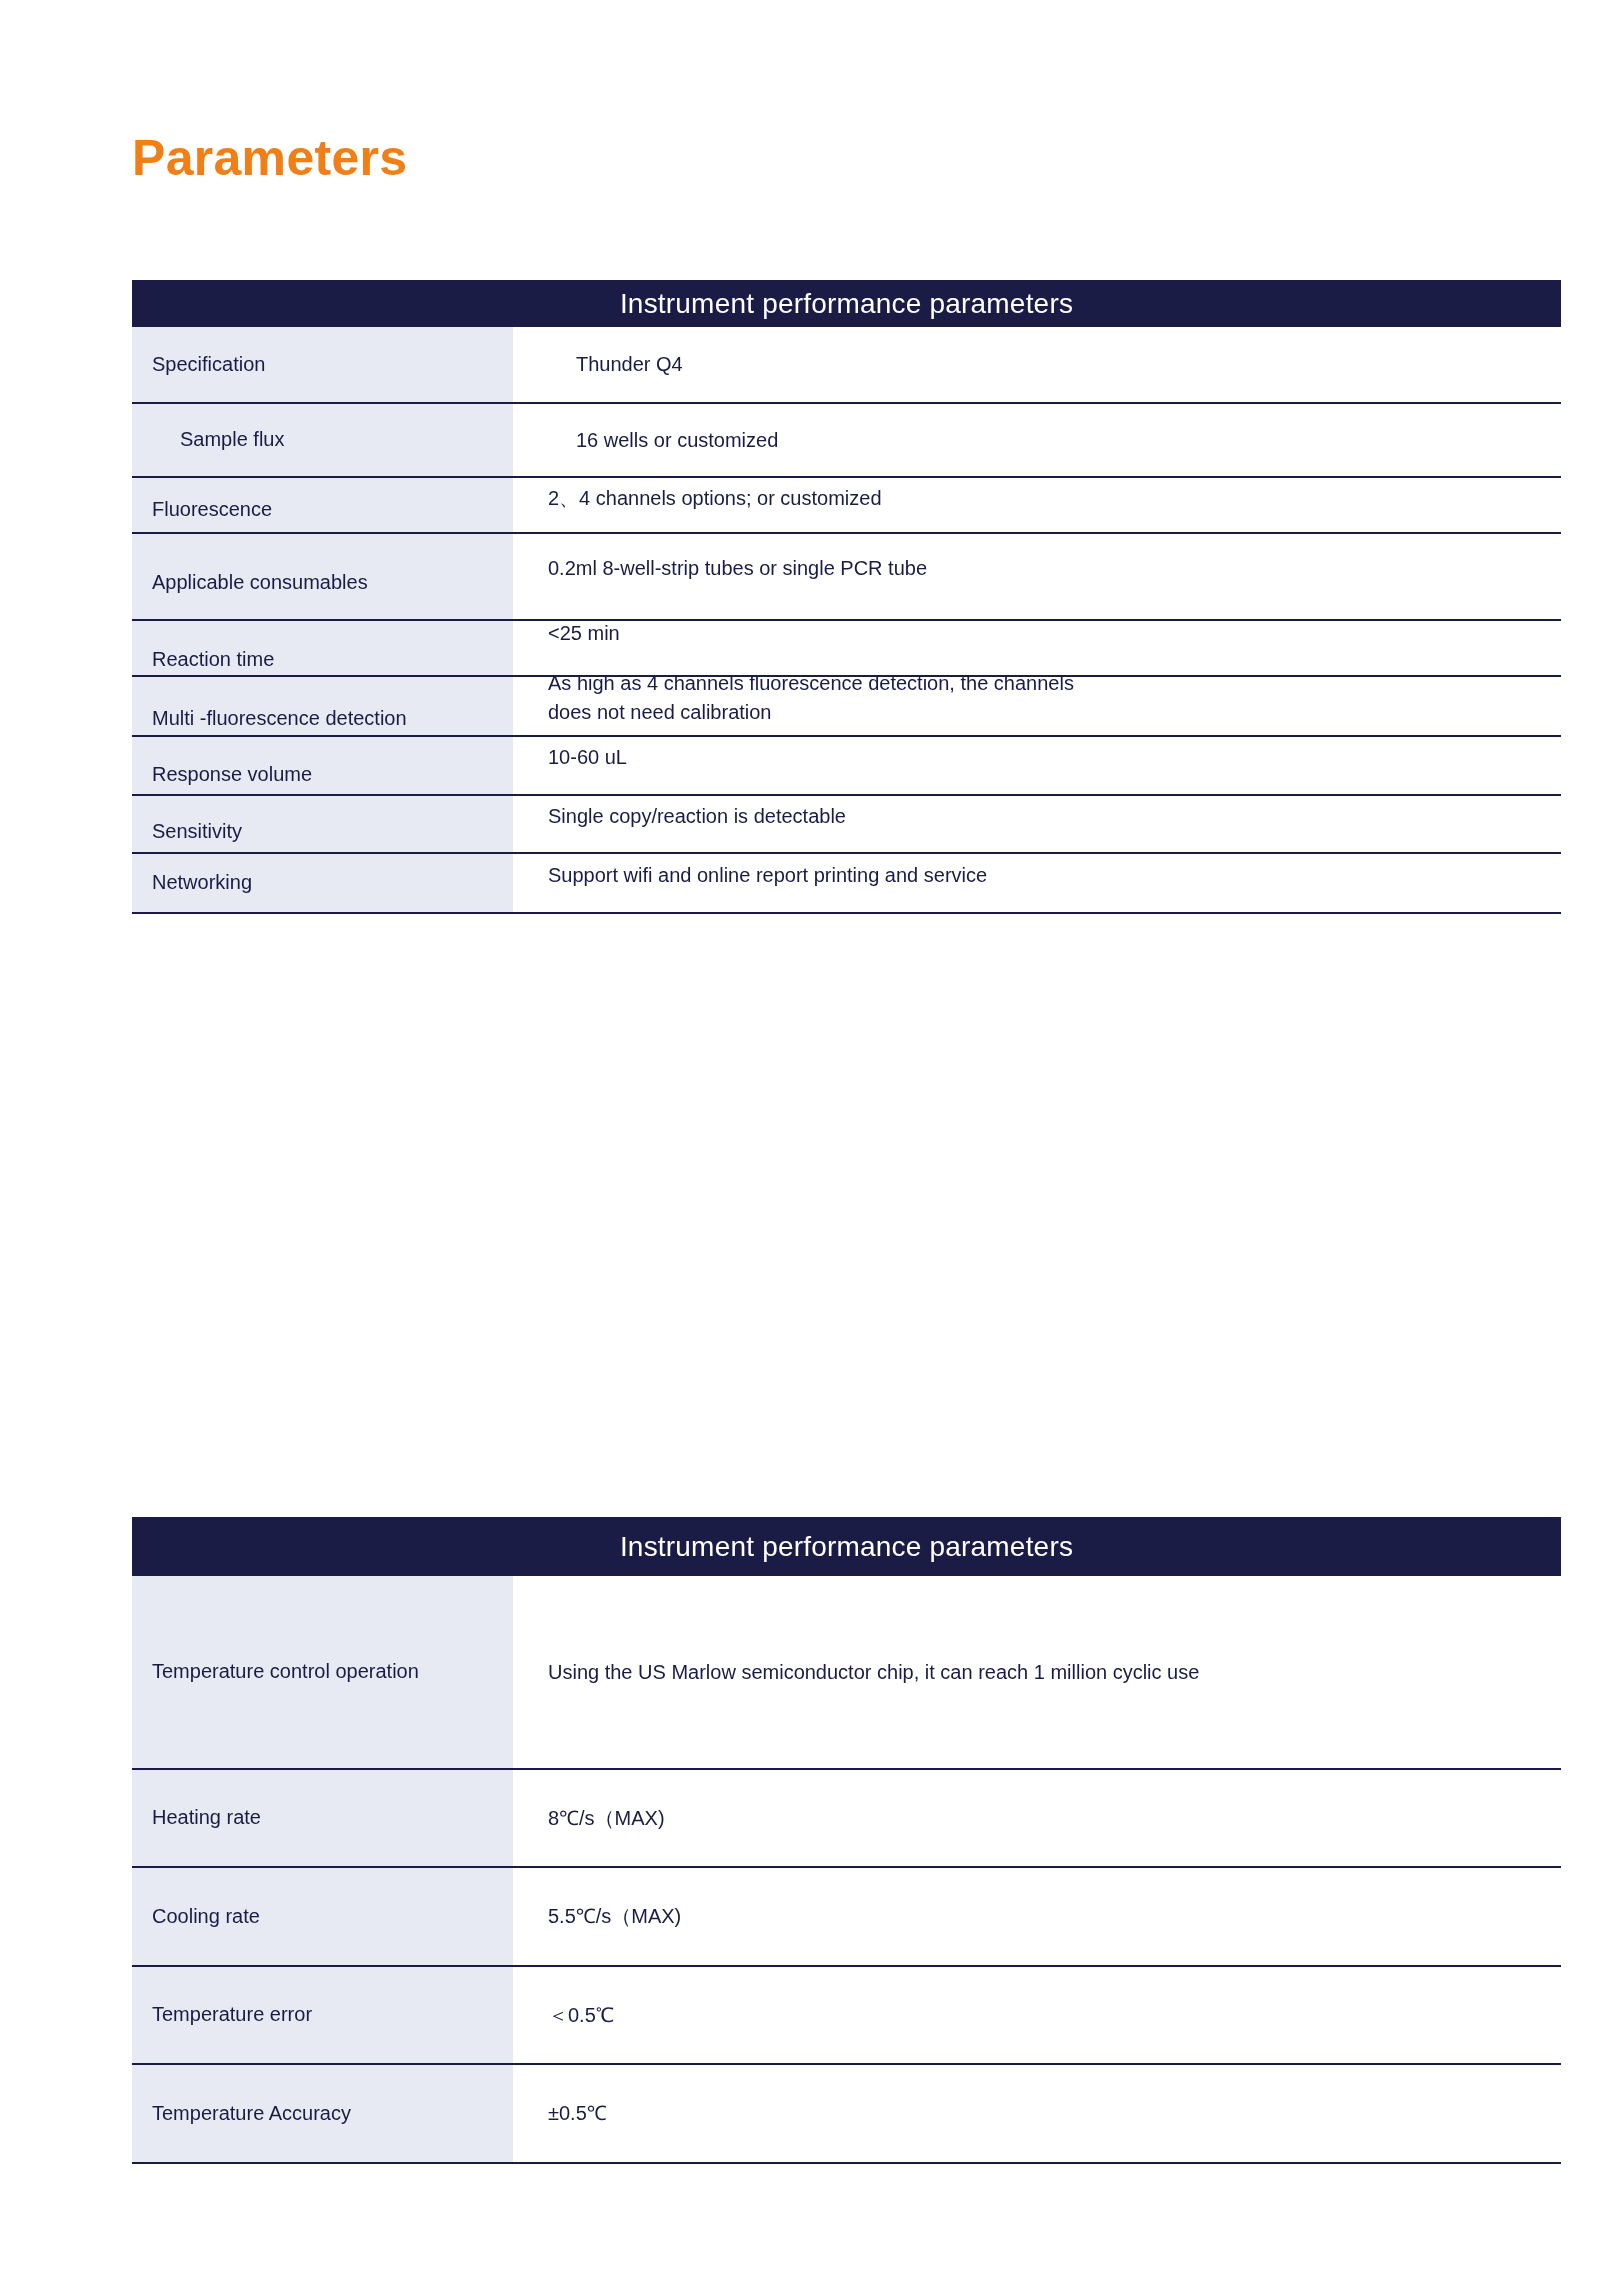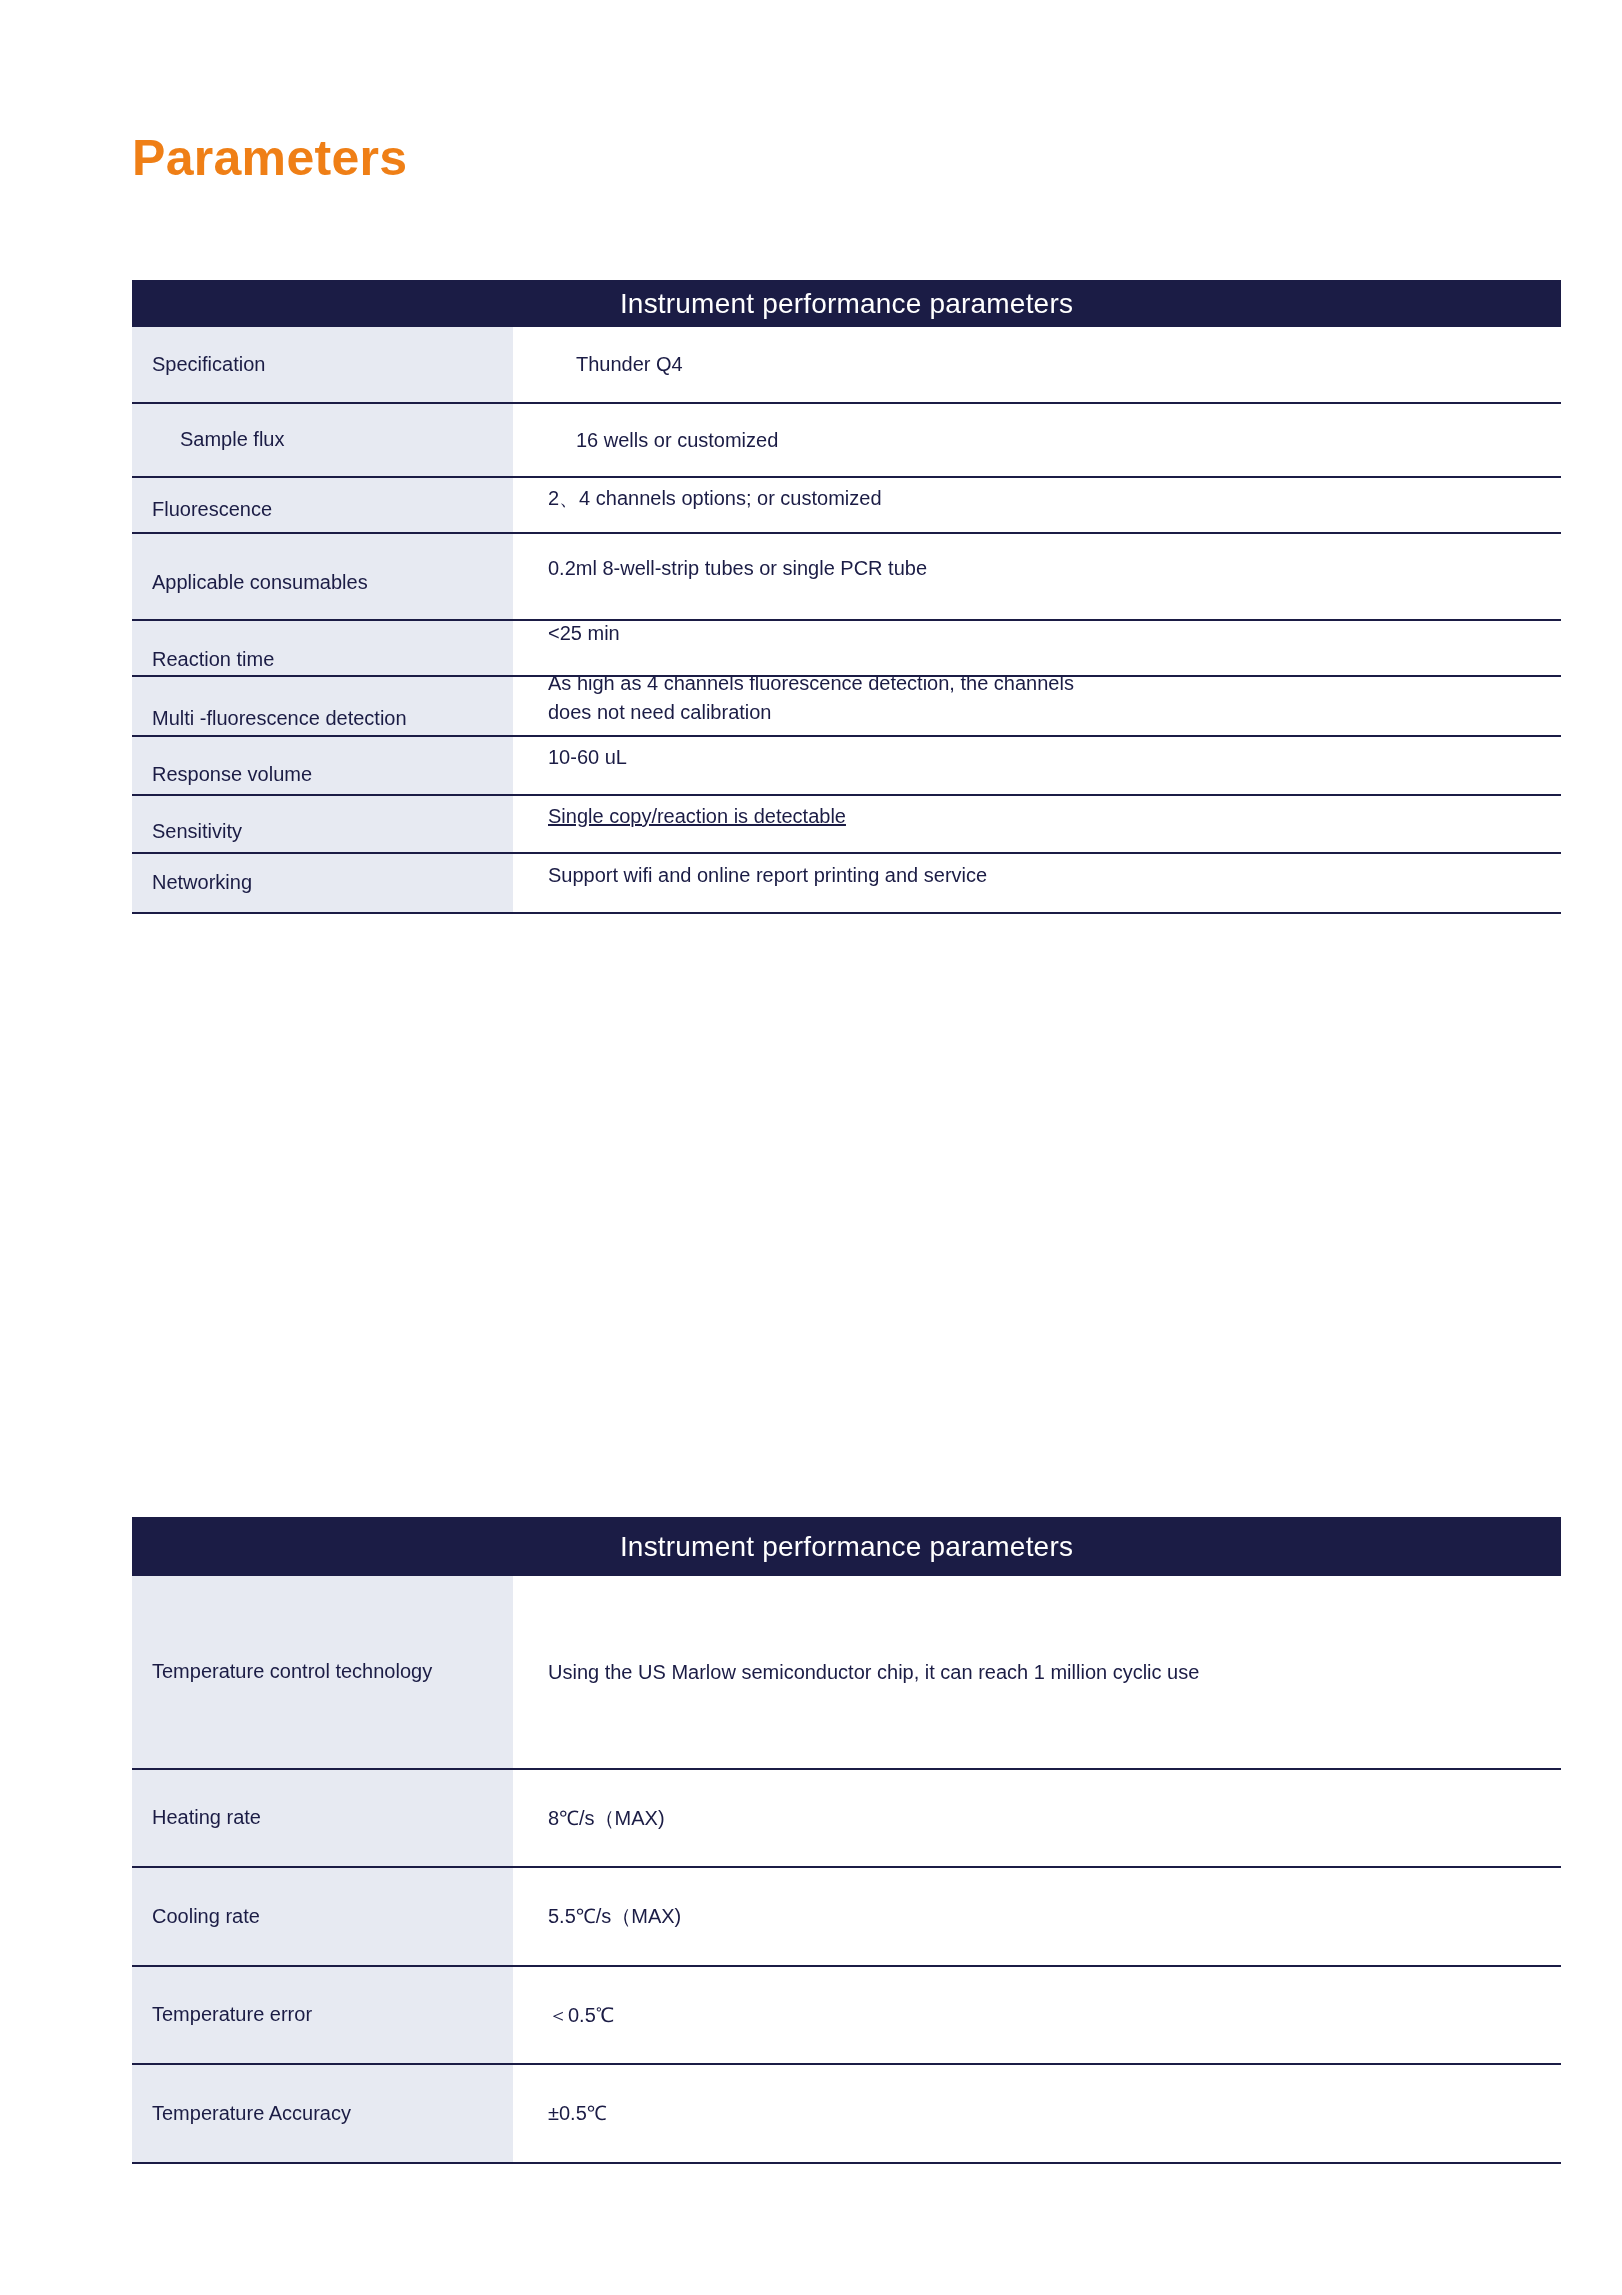--- a/index.html
+++ b/index.html
@@ -108,21 +108,21 @@
   #table-1 .r7 { height: 58px; }
   #table-1 .r8 { height: 60px; }
   #table-1 .r9 { height: 60px; }
 
   
   #table-1 .r0 .cell-value,
   #table-1 .r1 .cell-value { position: relative; top: 0px; }
   #table-1 .r4 .cell-value { position: relative; top: -14.4px; }
   #table-1 .r5 .cell-value { position: relative; top: -7.9px; }
   #table-1 .r6 .cell-value { position: relative; top: -7.9px; }
-  #table-1 .r7 .cell-value { position: relative; top: -7.9px; text-decoration: underline; }
+  #table-1 .r7 .cell-value { position: relative; top: -7.9px; }
   #table-1 .r8 .cell-value { position: relative; top: -7.9px; }
   #table-1 .r9 .cell-value { position: relative; top: -7.9px; }
   #table-1 .r2 .cell-value { position: relative; top: -6.5px; }
   #table-1 .r3 .cell-value { position: relative; top: -7.9px; }
 
   #table-1 .r4 .cell-label { position: relative; top: 11.8px; }
   #table-1 .r5 .cell-label { position: relative; top: 13px; }
   #table-1 .r6 .cell-label { position: relative; top: 9.2px; }
   #table-1 .r7 .cell-label { position: relative; top: 7.9px; }
   #table-1 .r2 .cell-label { position: relative; top: 5.2px; }
@@ -200,21 +200,21 @@
     </div>
   </section>
 
   <section class="spec-table" id="table-2">
     <div class="table-header">Instrument performance parameters</div>
     <div class="table-body">
 
       <div class="spec-row r0">
         <div class="cell-label">
           <span class="line">Temperature control</span>
-          <span class="line">technology</span>
+          <span class="line">operation</span>
         </div>
         <div class="cell-value">Using the US Marlow semiconductor chip, it can reach 1 million cyclic use</div>
       </div>
 
       <div class="spec-row r1">
         <div class="cell-label">Heating rate</div>
         <div class="cell-value">8℃/s（MAX)</div>
       </div>
 
       <div class="spec-row r2">

